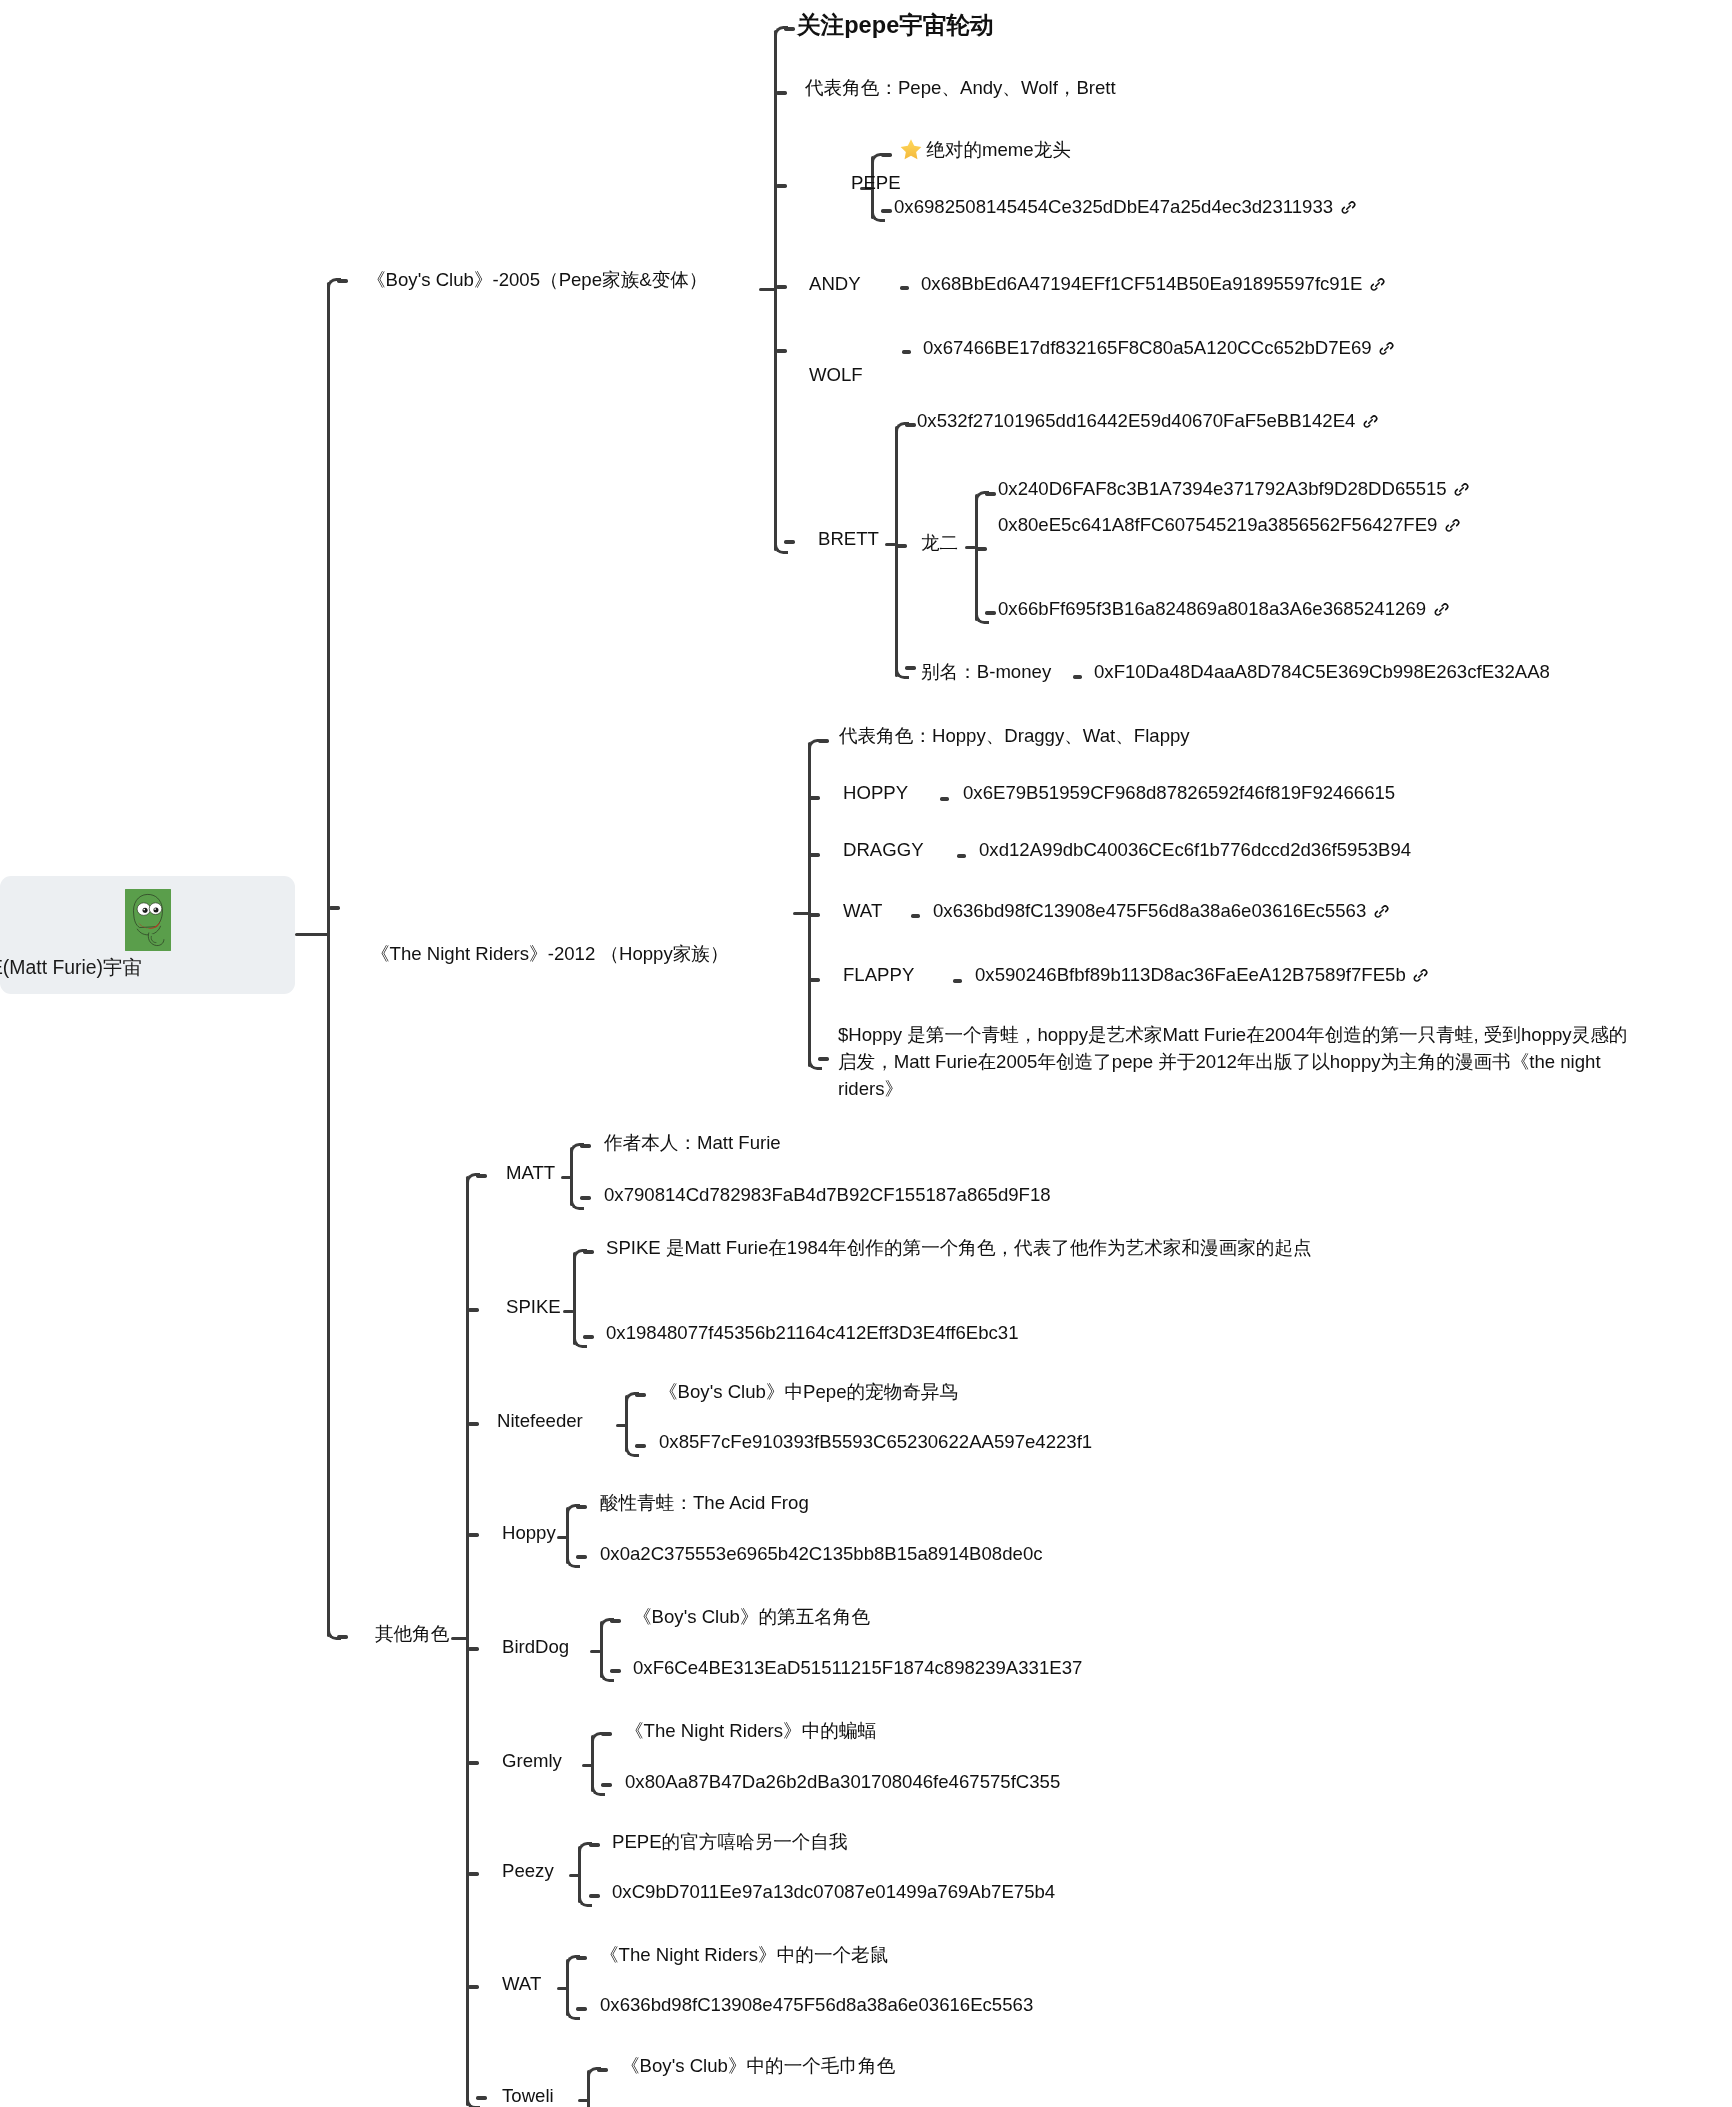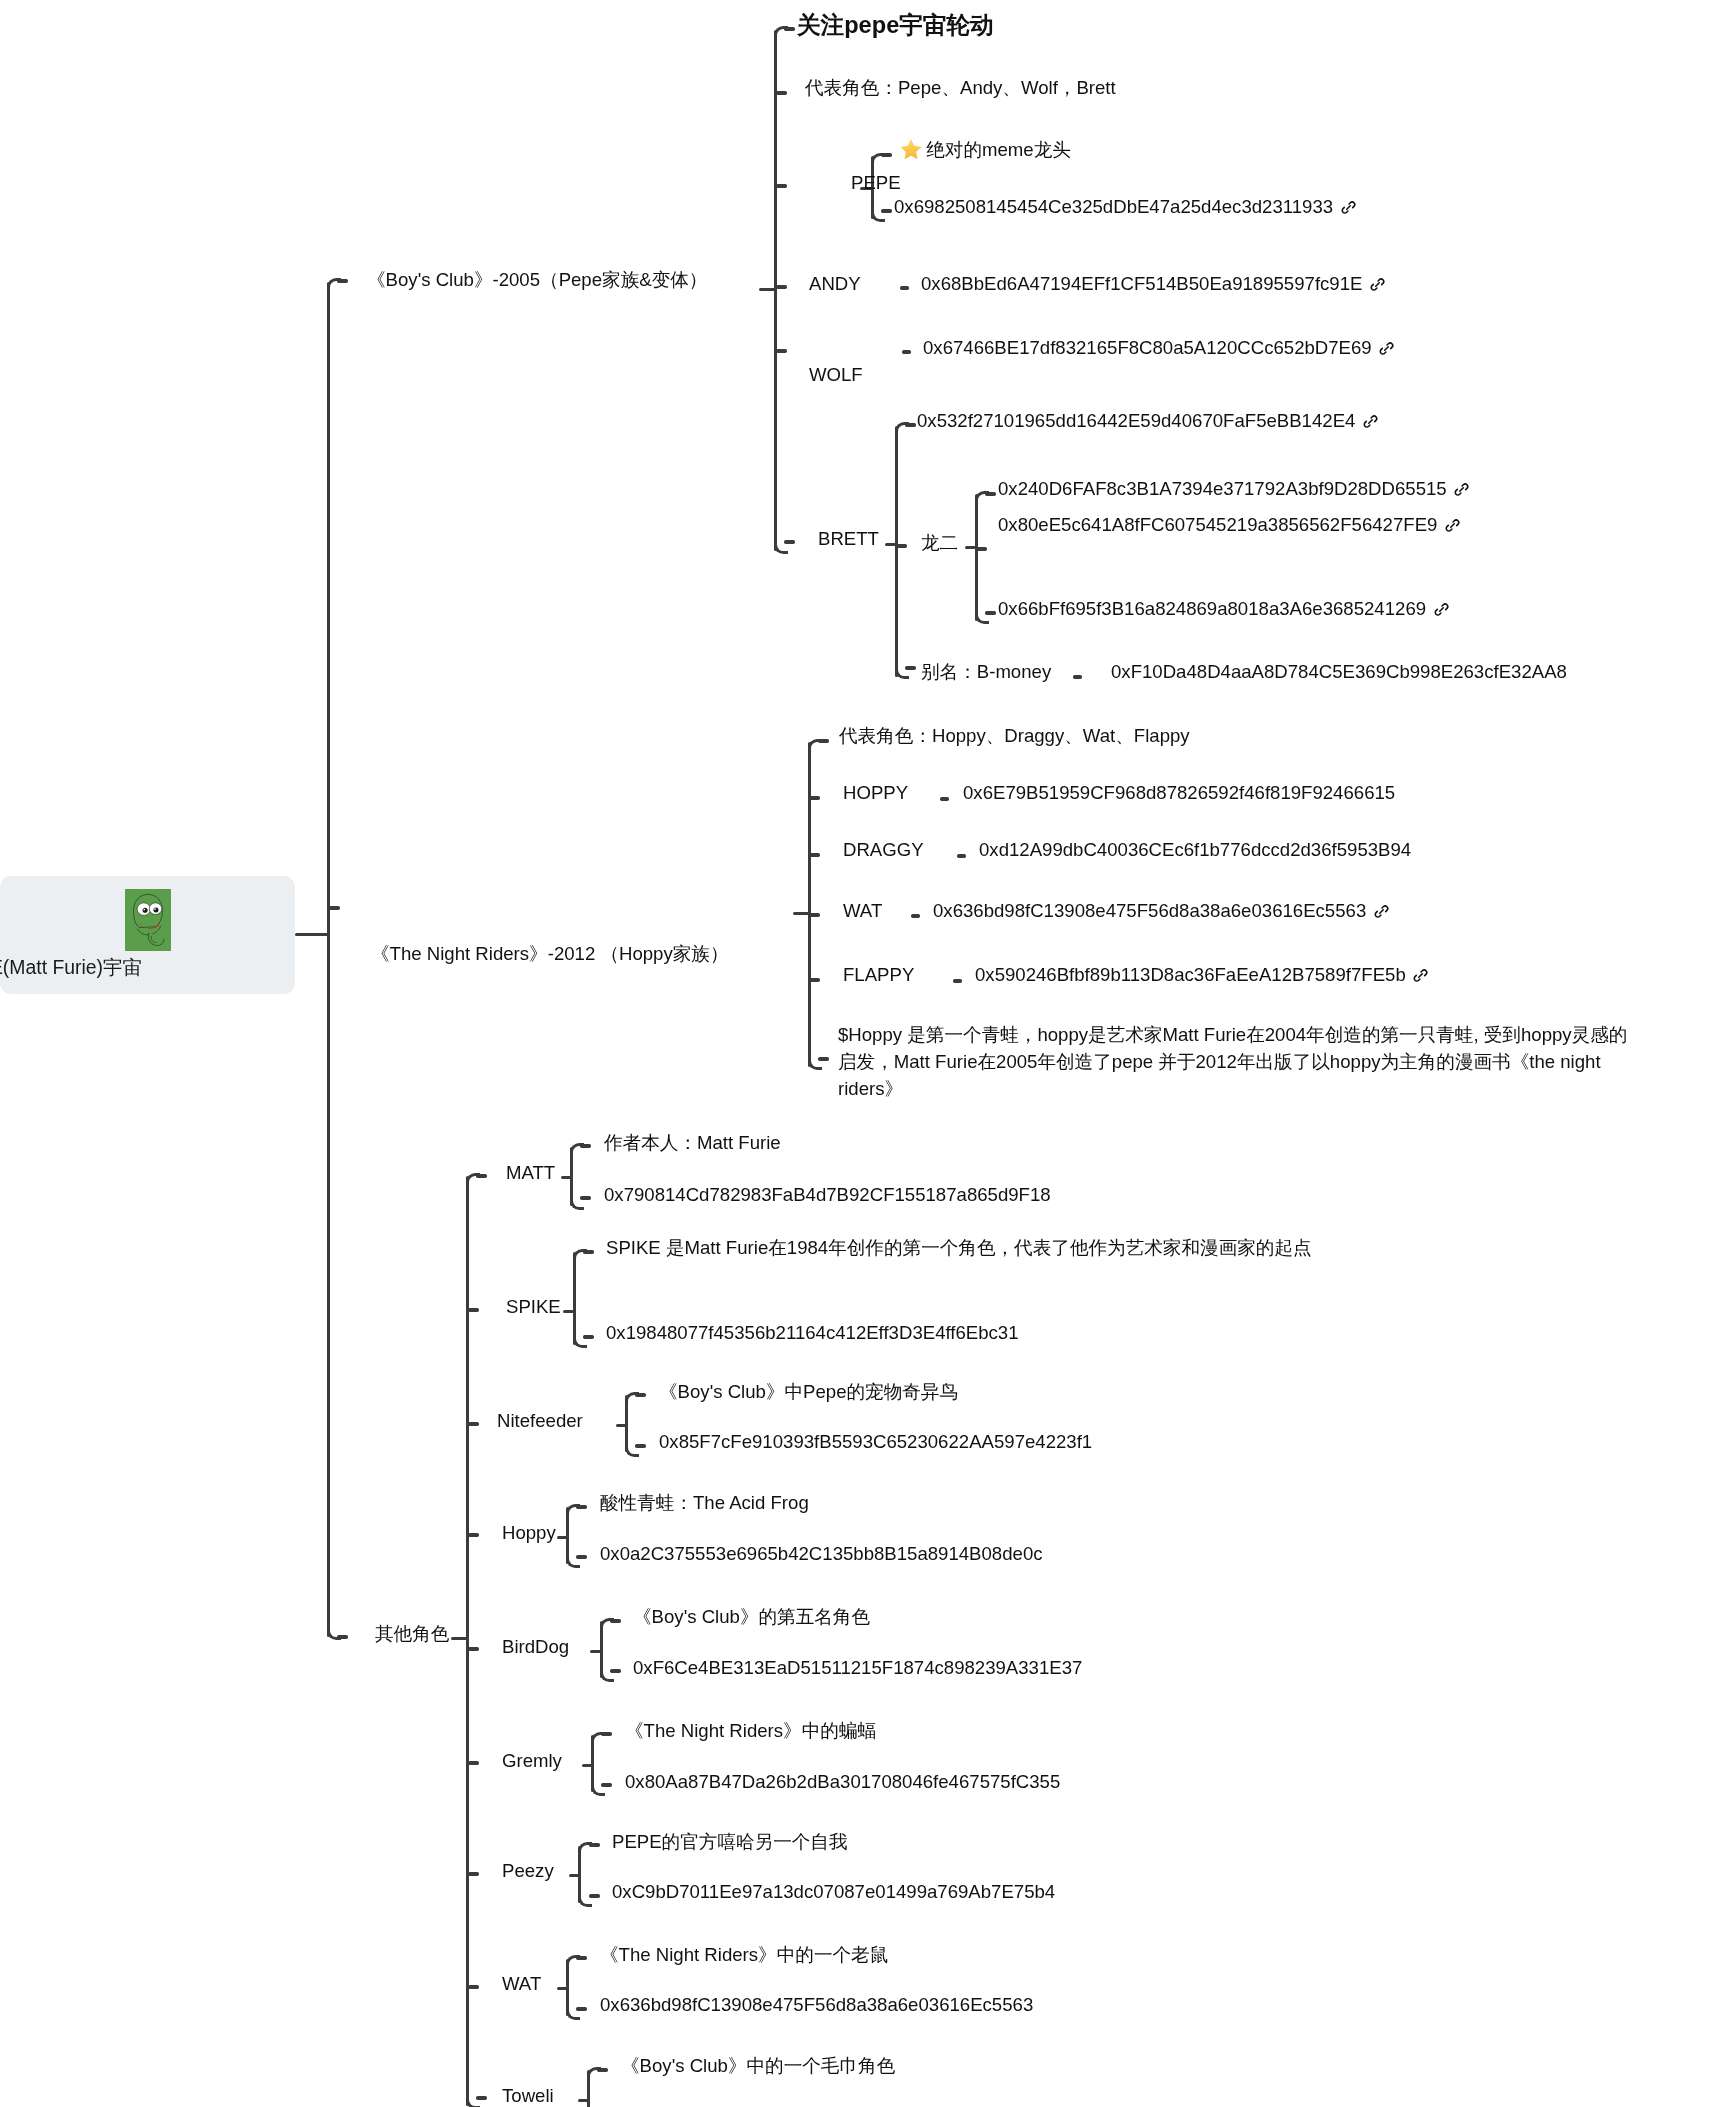--- a/index.html
+++ b/index.html
@@ -310,21 +310,21 @@
   <span>0x66bFf695f3B16a824869a8018a3A6e3685241269</span><span class="linkicon">
     <svg viewBox="0 0 24 24" xmlns="http://www.w3.org/2000/svg" fill="none" stroke="#111" stroke-width="2.2" stroke-linecap="round">
       <path d="M9.5 14.5 L14.5 9.5"></path>
       <path d="M12.8 7.1 L14.6 5.3 a3.6 3.6 0 0 1 5.1 5.1 l-1.8 1.8"></path>
       <path d="M11.2 16.9 L9.4 18.7 a3.6 3.6 0 0 1 -5.1 -5.1 l1.8 -1.8"></path>
     </svg>
   </span>
 </div>
 
 <div class="node" style="left:921px;top:659px;">别名：B-money</div>
-<div class="node" style="left:1094px;top:659px;margin-left:17px;">0xF10Da48D4aaA8D784C5E369Cb998E263cfE32AA8</div>
+<div class="node" style="left:1094px;top:659px;">0xF10Da48D4aaA8D784C5E369Cb998E263cfE32AA8</div>
 
 <div class="node" style="left:371px;top:894px;margin-top:47px;">《The Night Riders》-2012 （Hoppy家族）</div>
 
 <div class="node" style="left:839px;top:723px;">代表角色：Hoppy、Draggy、Wat、Flappy</div>
 
 <div class="node" style="left:843px;top:780px;">HOPPY</div>
 <div class="node" style="left:963px;top:780px;">0x6E79B51959CF968d87826592f46f819F92466615</div>
 
 <div class="node" style="left:843px;top:837px;">DRAGGY</div>
 <div class="node" style="left:979px;top:837px;">0xd12A99dbC40036CEc6f1b776dccd2d36f5953B94</div>

